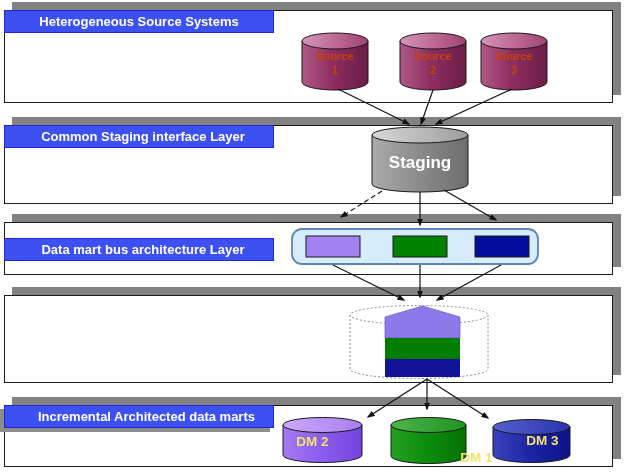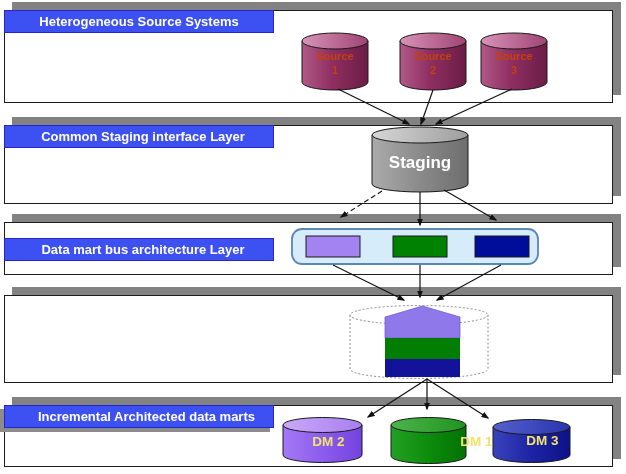--- a/index.html
+++ b/index.html
@@ -164,17 +164,17 @@
     <span>Source</span><br>
     <span>2</span>
   </div>
   <div class="cyl-text src-text" style="left:481px;top:50px;width:66px;">
     <span>Source</span><br>
     <span>3</span>
   </div>
 
   <div class="cyl-text staging-text" style="left:372px;top:153px;width:96px;">Staging</div>
 
-  <div class="cyl-text dm-text" style="left:283px;top:434px;width:91px;">DM 2</div>
-  <div class="cyl-text dm-text" style="left:391px;top:434px;width:81px;padding-left:45px;">DM 1</div>
+  <div class="cyl-text dm-text" style="left:267px;top:434px;width:91px;">DM 2</div>
+  <div class="cyl-text dm-text" style="left:391px;top:450px;width:81px;padding-left:45px;">DM 1</div>
   <div class="cyl-text dm-text" style="left:493px;top:433px;width:77px;margin-left:11px;">DM 3</div>
 
 </div>
 
 </body></html>

